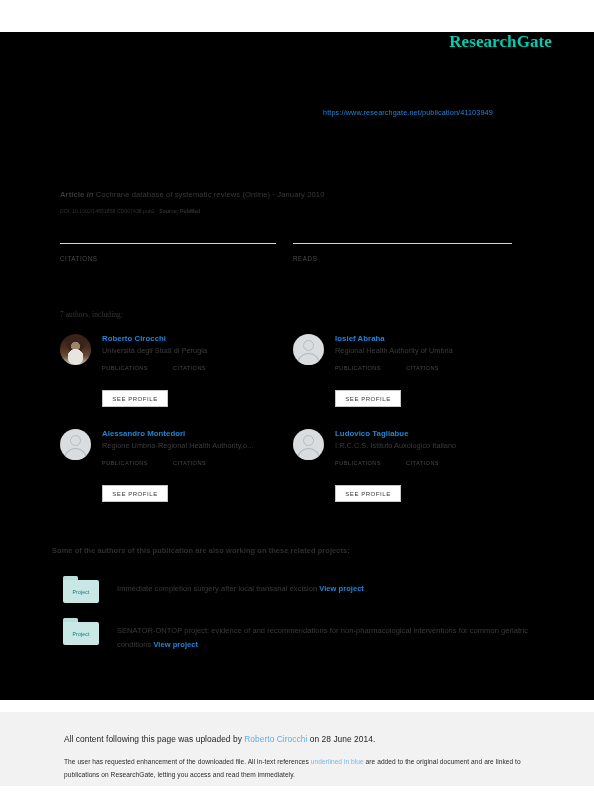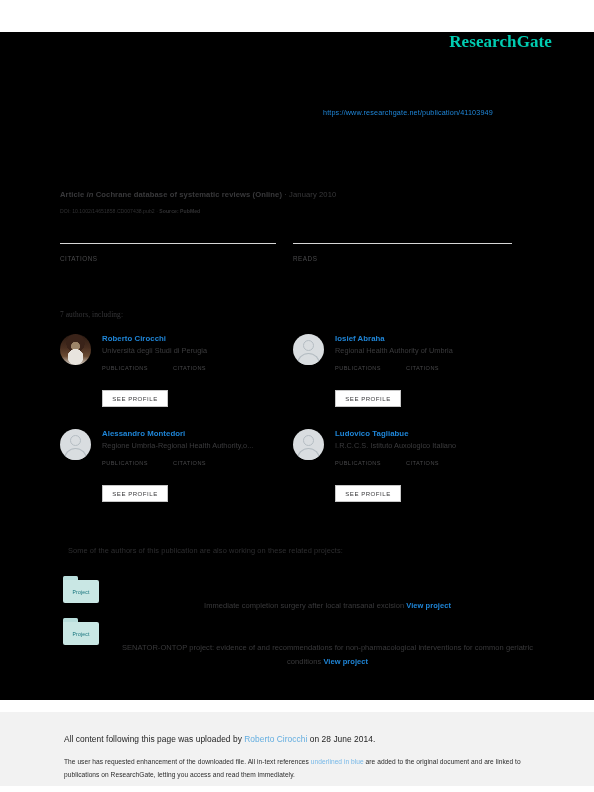--- a/index.html
+++ b/index.html
@@ -71,21 +71,21 @@
     left: 60px;
     top: 190px;
     width: 480px;
     font-size: 7.6px;
     color: #39393b;
     letter-spacing: 0.1px;
     white-space: nowrap;
   }
   .article-meta .kw { font-weight: 700; color: #39393b; }
   .article-meta .in { font-style: italic; font-weight: 700; }
-  .article-meta .jrnl { color: #39393b; font-weight: bold; }
+  .article-meta .jrnl { color: #39393b; }
 
   .article-doi {
     position: absolute;
     left: 60px;
     top: 208px;
     width: 480px;
     font-size: 5.1px;
     color: #313133;
     letter-spacing: 0.05px;
     white-space: nowrap;
@@ -250,24 +250,24 @@
     letter-spacing: 0.5px;
     display: flex;
     align-items: center;
     justify-content: center;
     cursor: pointer;
   }
 
   
   .projects-head {
     position: absolute;
-    left: 68px;
+    left: 52px;
     top: 546px;
     font-size: 7.4px;
-    font-weight: 400;
+    font-weight: 700;
     color: #2e2e30;
     letter-spacing: 0.1px;
   }
 
   .project {
     position: absolute;
     left: 60px;
     width: 478px;
   }
   .project.p0 { top: 576px; }
@@ -299,27 +299,26 @@
   }
   .proj-icon .body span {
     font-size: 5px;
     color: #0f6f78;
     letter-spacing: 0.2px;
   }
 
   .proj-text {
     position: absolute;
     left: 57px;
-    top: 23px;
+    top: 6px;
     width: 421px;
     font-size: 7.5px;
     line-height: 14px;
     color: #3a3a3c;
     letter-spacing: 0.05px;
-    text-align: center;
   }
   .proj-text .view {
     color: #1f86d8;
     font-weight: 700;
     cursor: pointer;
   }
 
   
   .footer {
     position: absolute;

